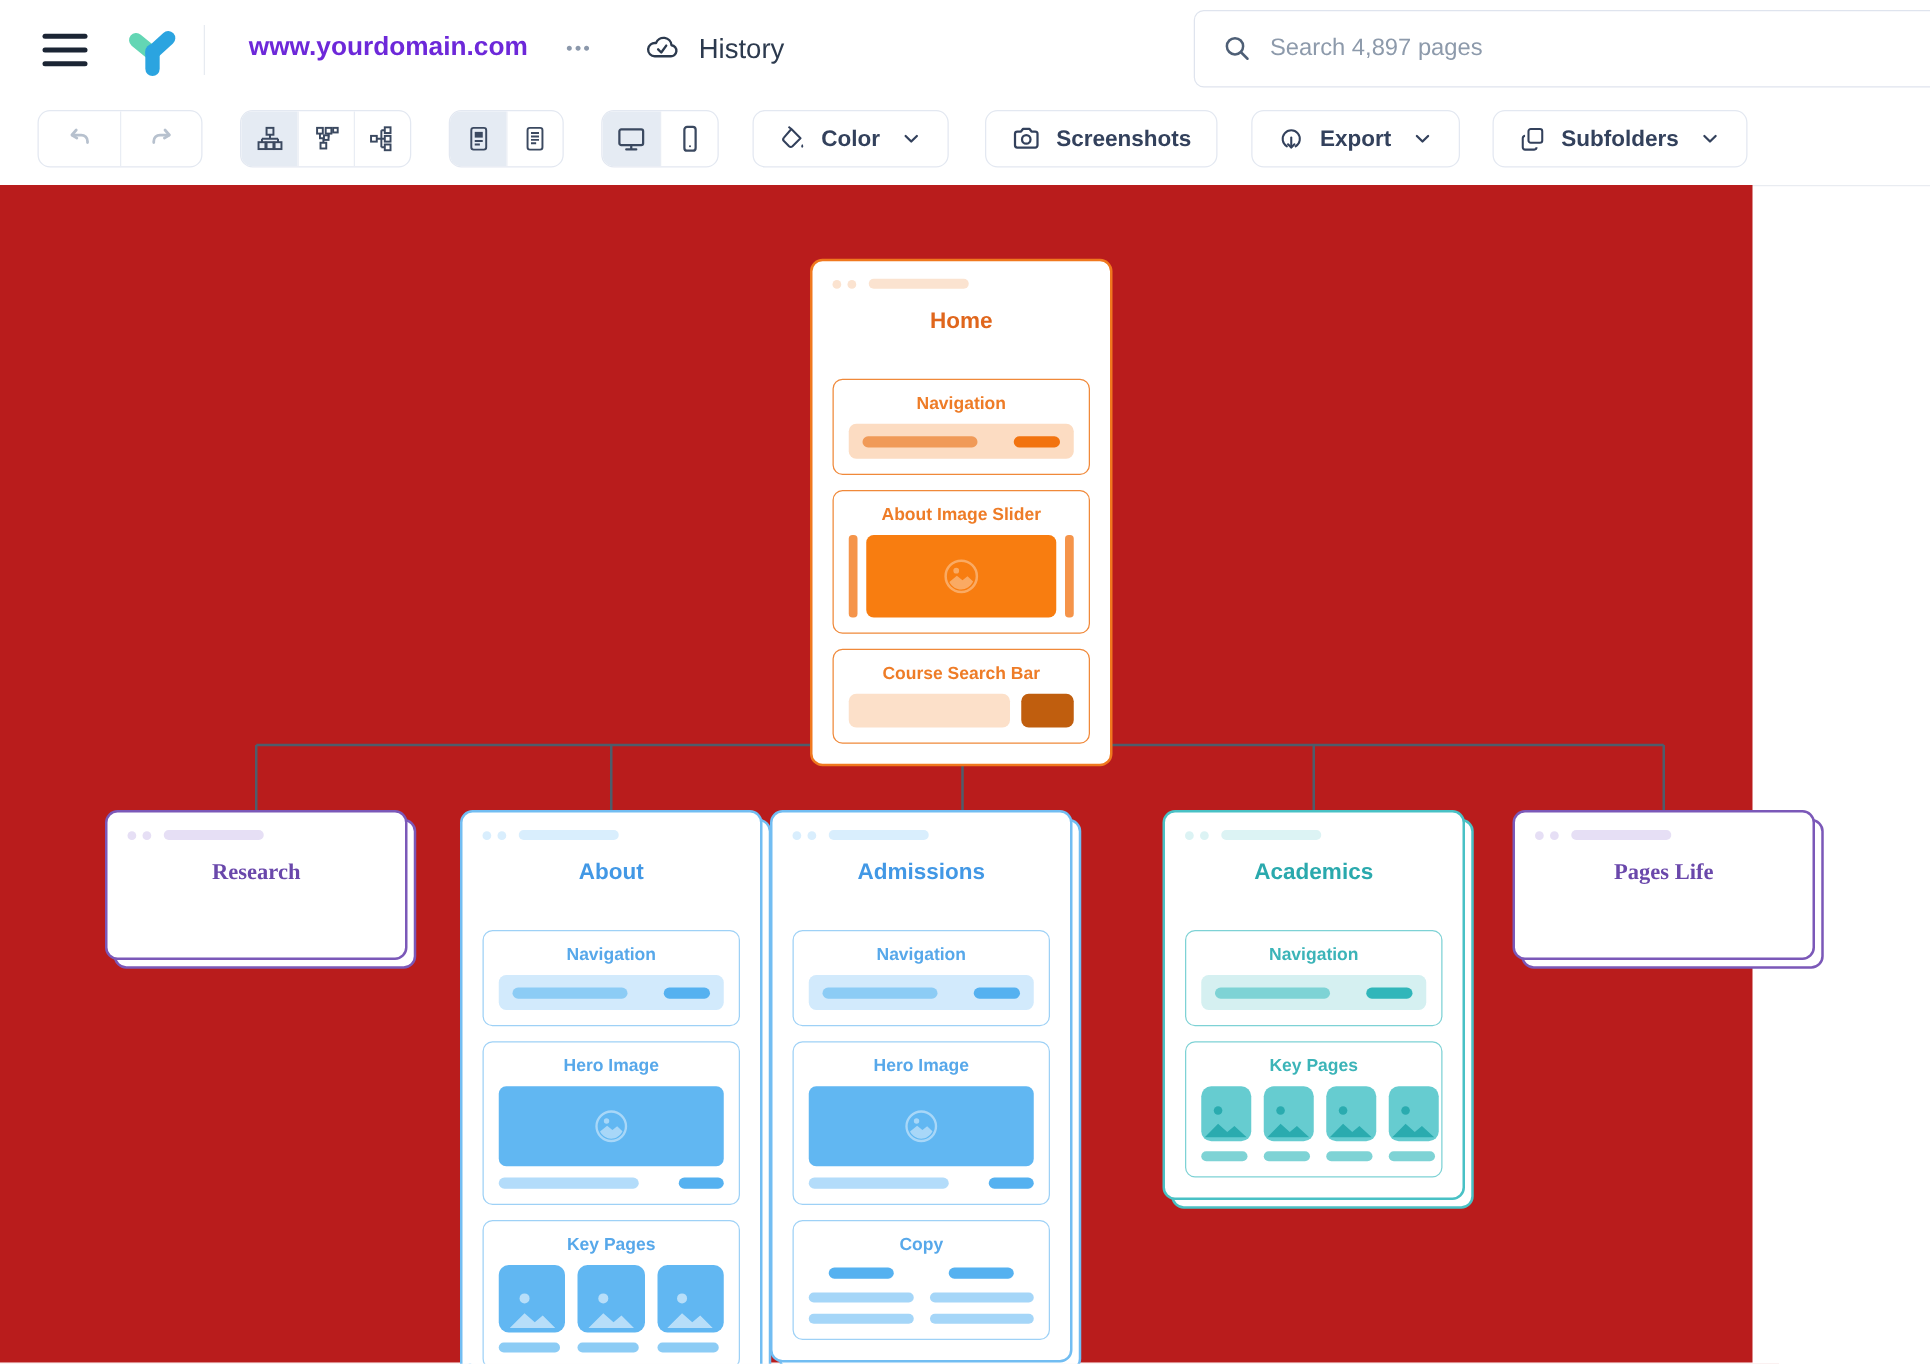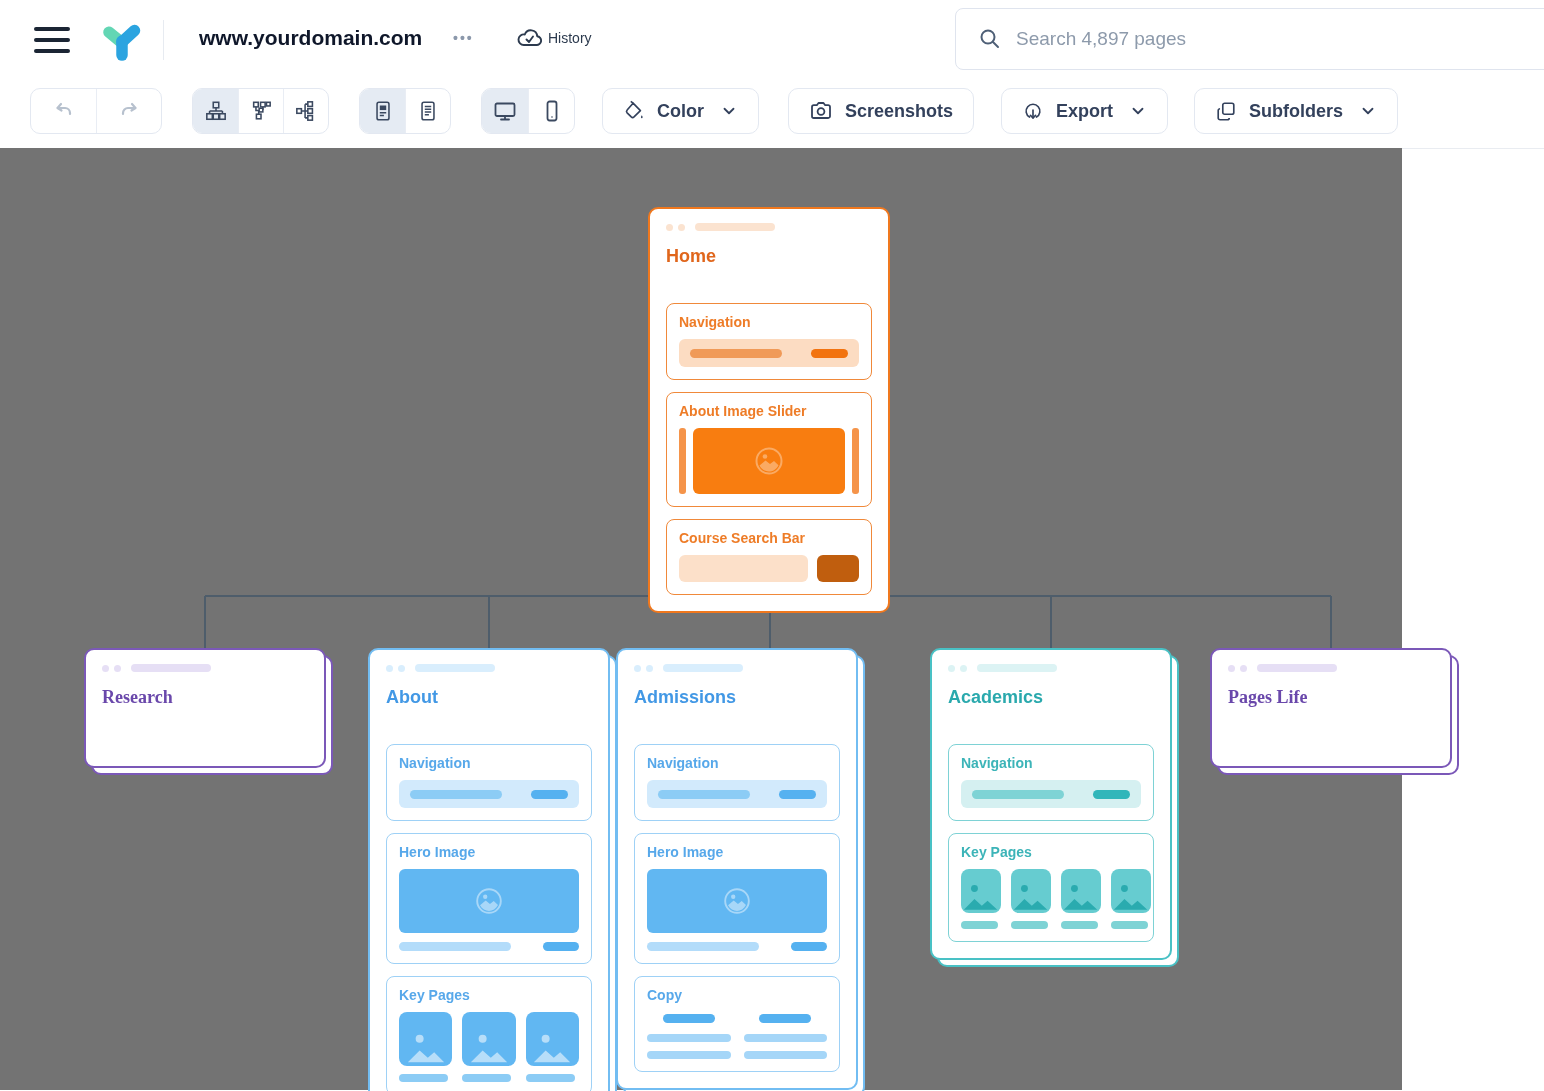--- a/index.html
+++ b/index.html
@@ -6,25 +6,25 @@
   html,body { width:1544px; height:1091px; overflow:hidden; background:#fff;
     font-family:"Liberation Sans", sans-serif; }
 
   
   .header { position:relative; height:80px; background:#fff; }
   .hamburger { position:absolute; left:34px; top:27px; width:36px; height:26px;
     display:flex; flex-direction:column; justify-content:space-between; cursor:pointer; }
   .hamburger span { display:block; height:4px; background:#1b2534; border-radius:2px; }
   .logo { position:absolute; left:98px; top:17px; }
   .logo-divider { position:absolute; left:163px; top:20px; width:1px; height:40px; background:#e7ebf1; }
-  .domain { position:absolute; left:199px; top:26px; font-size:21px; font-weight:700; color:#0f172a; }
+  .domain { position:absolute; left:199px; top:26px; font-size:21px; font-weight:700; color:#6d28d9; }
   .ellipsis { position:absolute; left:453px; top:30px; font-size:14px; letter-spacing:2px;
     color:#8b98ab; font-weight:700; }
-  .history { position:absolute; left:516px; top:26px; display:flex; align-items:center; gap:4px;
-    color:#2c3a4e; font-size:14px; font-weight:500; cursor:pointer; }
+  .history { position:absolute; left:516px; top:26px; display:flex; align-items:flex-start; gap:15px;
+    color:#2c3a4e; font-size:22px; font-weight:500; cursor:pointer; }
   .search-box { position:absolute; left:955px; top:8px; width:640px; height:62px;
     border:1px solid #dfe4ee; border-radius:8px; background:#fff; display:flex; align-items:center;
     padding-left:22px; gap:14px; }
   .search-box input { border:none; outline:none; flex:1; font-size:19px; color:#35435a;
     font-family:"Liberation Sans", sans-serif; background:transparent; }
   .search-box input::placeholder { color:#8d9aab; }
 
   
   .toolbar { position:relative; height:68px; display:flex; align-items:flex-start; padding-left:30px; }
   .toolbar > * { margin-top:8px; }
@@ -33,21 +33,21 @@
   .tb-seg { display:flex; align-items:center; justify-content:center; cursor:pointer; }
   .tb-seg + .tb-seg { border-left:1px solid #e9edf4; }
   .tb-seg.sel { background:#e5ebf3; }
   .tb-btn { display:flex; align-items:center; gap:12px; border:1px solid #e3e8f1; border-radius:10px;
     background:#fff; height:46px; padding:0 20px; cursor:pointer; font-size:18px; font-weight:700;
     color:#33415c; }
   .toolbar-divider { position:absolute; left:0; top:68px; width:1544px; height:1px; background:#e9ecf1;
     margin:0; }
 
   
-  .canvas { position:relative; width:1402px; height:942px; background:#737373; }
+  .canvas { position:relative; width:1402px; height:942px; background:#b91c1c;text-align:center; }
   .connectors { position:absolute; left:0; top:0; z-index:0; }
 
   .node { position:absolute; width:242px; z-index:1; cursor:pointer; }
   .node .ghost { position:absolute; top:7px; left:7px; right:-7px; bottom:-7px;
     border:2px solid var(--b); border-radius:10px; background:#fff; z-index:0; }
   .node .card { position:relative; z-index:1; background:#fff; border:2px solid var(--b);
     border-radius:10px; padding:14px 16px 16px; }
   .node.collapsed .card { height:120px;font-family:Liberation Serif, serif; }
 
   .chrome { display:flex; align-items:center; gap:5px; margin-bottom:15px; }

